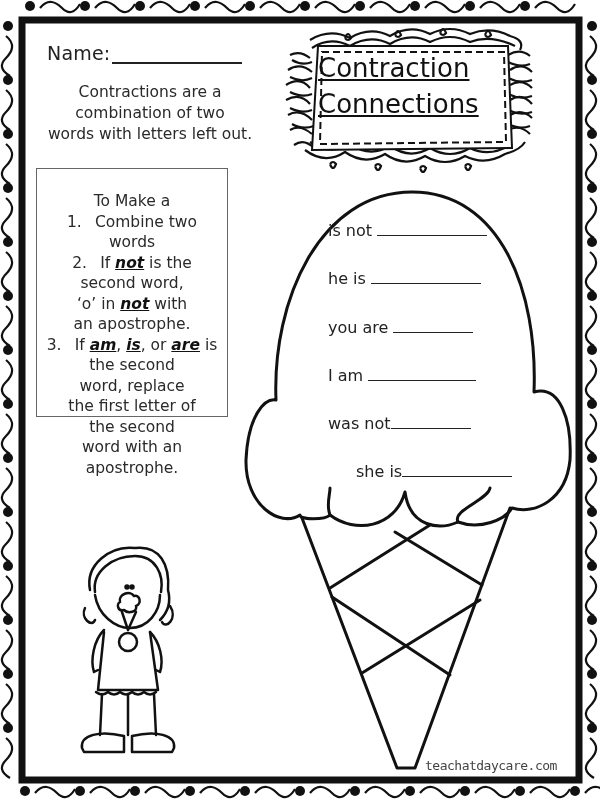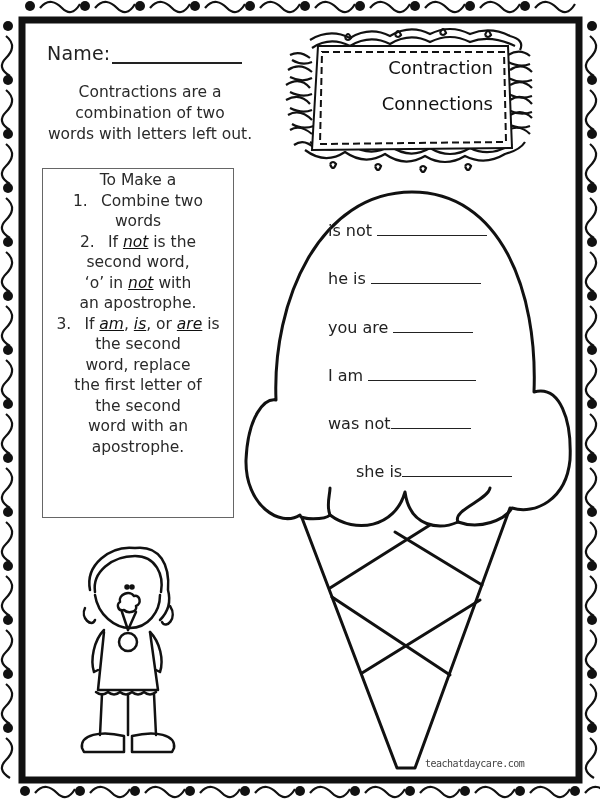--- a/index.html
+++ b/index.html
@@ -3,29 +3,29 @@
 <meta charset="utf-8">
 <style>
   html, body { margin:0; padding:0; }
   body { width:600px; height:800px; background:#ffffff; position:relative; overflow:hidden;
          font-family: "DejaVu Sans", sans-serif; color:#222; }
   .abs { position:absolute; }
   #deco { position:absolute; left:0; top:0; width:600px; height:800px; }
   .name-row { left:47px; top:42px; font-size:19px; letter-spacing:0.2px; }
   .name-row .line { display:inline-block; width:130px; border-bottom:2px solid #222; margin-left:2px; height:16px; vertical-align:bottom; }
   .intro { left:35px; top:82px; width:230px; text-align:center; font-size:15.5px; line-height:21px; color:#2a2a2a; }
-  .title-box { left:318px; top:50px; width:175px; text-align:right; font-size:18px; line-height:36px; color:#111; }
-  .rules { left:42px; top:168px; width:192px; height:350px; border:1.5px solid #666; box-sizing:border-box;
-           font-size:15.5px; line-height:20.5px; color:#2a2a2a; text-align:center; padding-top:1px; }
+  .title-box { left:318px; top:50px; width:175px; text-align:left; font-size:26px; line-height:36px; color:#111;text-decoration:underline; }
+  .rules { left:36px; top:168px; width:192px; height:249px; border:1.5px solid #666; box-sizing:border-box;
+           font-size:15.5px; line-height:20.5px; color:#2a2a2a; text-align:center; padding-top:22px; }
   .rules .item { display:block; }
   .rules .num { display:inline-block; width:28px; text-align:left; }
-  .kw { font-weight:normal; font-style:italic; text-decoration:underline; color:#111;text-align:center; }
+  .kw { font-weight:bold; font-style:italic; text-decoration:underline; color:#111;text-align:center; }
   .prompt { font-size:16px; color:#222; left:328px; white-space:nowrap; }
   .prompt .blank { display:inline-block; border-bottom:1.5px solid #222; height:14px; vertical-align:baseline; }
-  .footer { left:425px; top:758px; font-family:"DejaVu Sans Mono", monospace; font-size:10px; color:#444; letter-spacing:-0.5px; }
+  .footer { left:425px; top:758px; font-family:"DejaVu Sans Mono", monospace; font-size:13px; color:#444; letter-spacing:-0.5px; }
 </style>
 </head>
 <body>
 
 <svg id="deco" viewBox="0 0 600 800">
   <defs>
     <g id="hw">
       <circle cx="0" cy="0" r="5" fill="#111"></circle>
       <path d="M10 2 C18 -8, 26 -4, 32 2 S 44 8, 50 -2" stroke="#111" stroke-width="2.2" fill="none"></path>
     </g>

